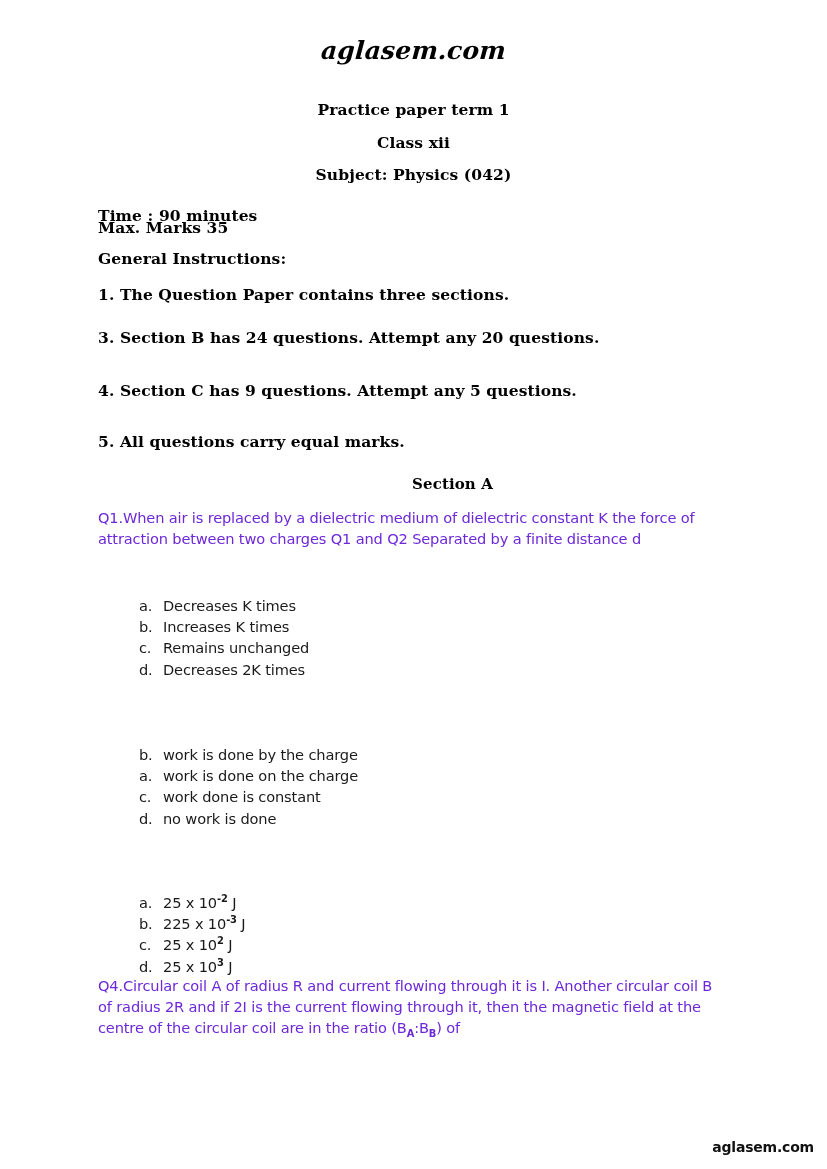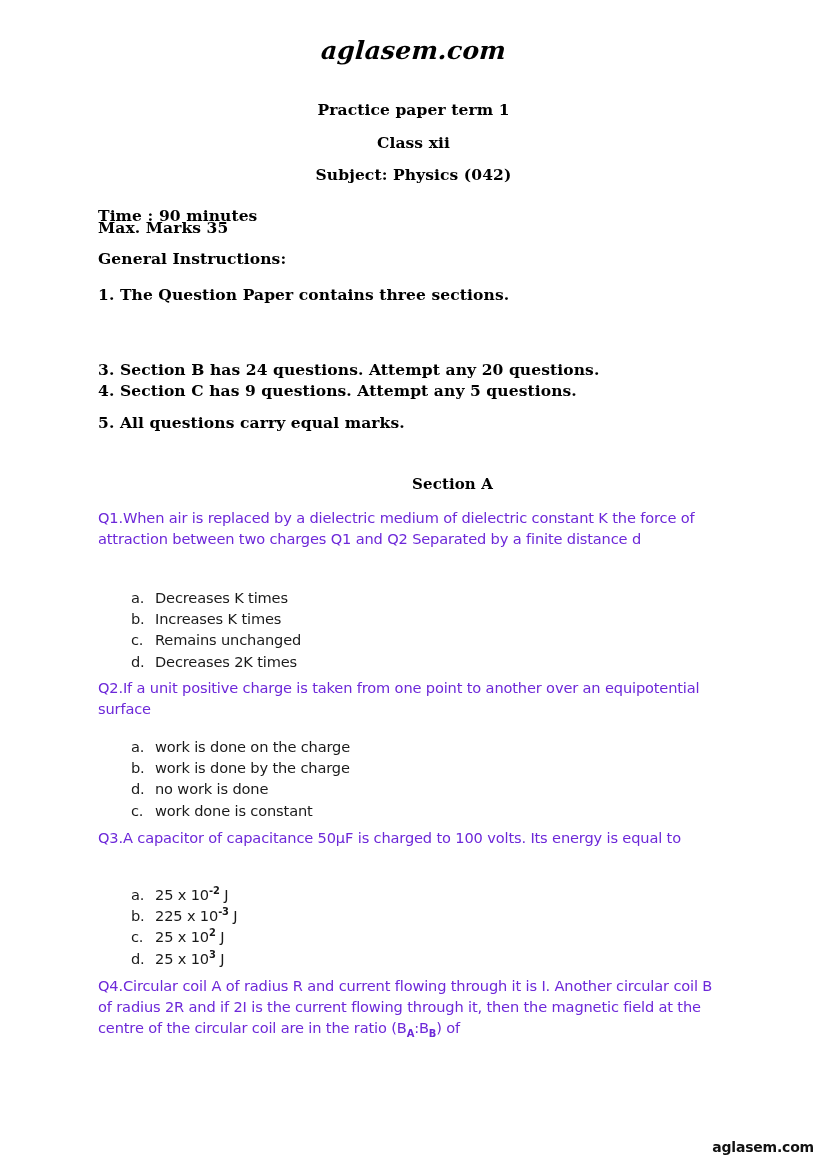--- a/index.html
+++ b/index.html
@@ -68,23 +68,23 @@
     font-weight: 700;
     font-size: 15.5px;
     white-space: nowrap;
     letter-spacing: 0.1px;
   }
   #ln-time   { top: 206px; }
   #ln-marks  { top: 218px; }
   #ln-gi     { top: 249px; }
   #ins-1 { top: 285px; }
   #ins-2 { top: 317px; }
-  #ins-3 { top: 360px; }
+  #ins-3 { top: 328px; }
   #ins-4 { top: 381px; }
-  #ins-5 { top: 413px; }
+  #ins-5 { top: 432px; }
   #ins-6 { top: 445px; }
 
   
   .qblock {
     position: absolute;
     left: 98px;
     width: 624px;
     font-family: "DejaVu Sans", sans-serif;
     font-size: 14.6px;
     line-height: 21px;
@@ -93,21 +93,21 @@
   }
   #q1-text { top: 507px; }
   #q2-text { top: 677px; }
   #q3-text { top: 827px; }
   #q4-text { top: 975px; }
 
   
   .opts {
     position: absolute;
     left: 127px;
-    margin: 4px;
+    margin: 12px;
     padding: 0;
     list-style: none;
     font-family: "DejaVu Sans", sans-serif;
     font-size: 14.6px;
     line-height: 21.2px;
     color: #1a1a1a;
     letter-spacing: -0.15px;
   }
   .opts li {
     display: block;
@@ -161,29 +161,27 @@
   <div class="center-head" id="hd-sectiona">Section A</div>
 
   <div class="qblock" id="q1-text">Q1.When air is replaced by a dielectric medium of dielectric constant K the force of attraction between two charges Q1 and Q2 Separated by a finite distance d</div>
   <ul class="opts" id="q1-opts">
     <li><span class="lbl">a.</span><span>Decreases K times</span></li>
     <li><span class="lbl">b.</span><span>Increases K times</span></li>
     <li><span class="lbl">c.</span><span>Remains unchanged</span></li>
     <li><span class="lbl">d.</span><span>Decreases 2K times</span></li>
   </ul>
 
-  <div class="qblock" id="q2-text">Q2.If a unit positive charge is taken from one point to another over an equipotential surface</div>
   <ul class="opts" id="q2-opts">
+    <li><span class="lbl">b.</span><span>work is done by the charge</span></li>
     <li><span class="lbl">a.</span><span>work is done on the charge</span></li>
-    <li><span class="lbl">b.</span><span>work is done by the charge</span></li>
+    <li><span class="lbl">c.</span><span>work done is constant</span></li>
     <li><span class="lbl">d.</span><span>no work is done</span></li>
-    <li><span class="lbl">c.</span><span>work done is constant</span></li>
   </ul>
 
-  <div class="qblock" id="q3-text">Q3.A capacitor of capacitance 50µF is charged to 100 volts. Its energy is equal to</div>
   <ul class="opts" id="q3-opts">
     <li><span class="lbl">a.</span><span>25 x 10</span><sup>-2</sup><span> J</span></li>
     <li><span class="lbl">b.</span><span>225 x 10</span><sup>-3</sup><span> J</span></li>
     <li><span class="lbl">c.</span><span>25 x 10</span><sup>2</sup><span> J</span></li>
     <li><span class="lbl">d.</span><span>25 x 10</span><sup>3</sup><span> J</span></li>
   </ul>
 
   <div class="qblock" id="q4-text"><span>Q4.Circular coil A of radius R and current flowing through it is I. Another circular coil B of radius 2R and if 2I is the current flowing through it, then the magnetic field at the centre of the circular coil are in the ratio (B</span><sub>A</sub><span>:B</span><sub>B</sub><span>) of</span></div>
 
   <div class="footer-brand">aglasem.com</div>

